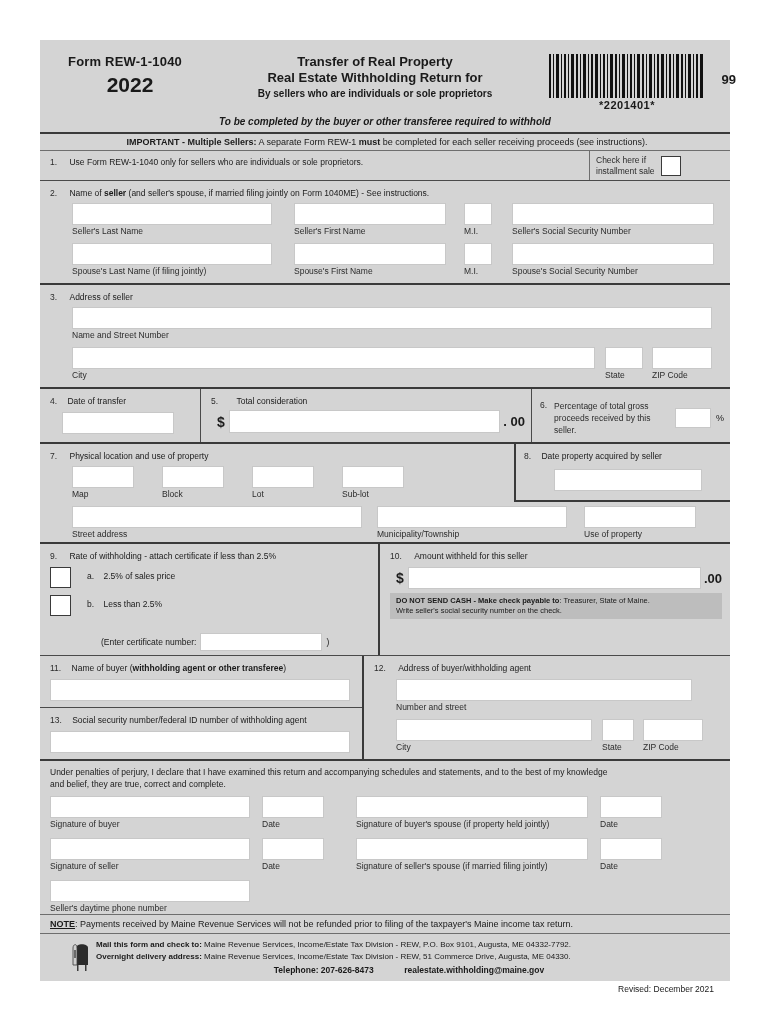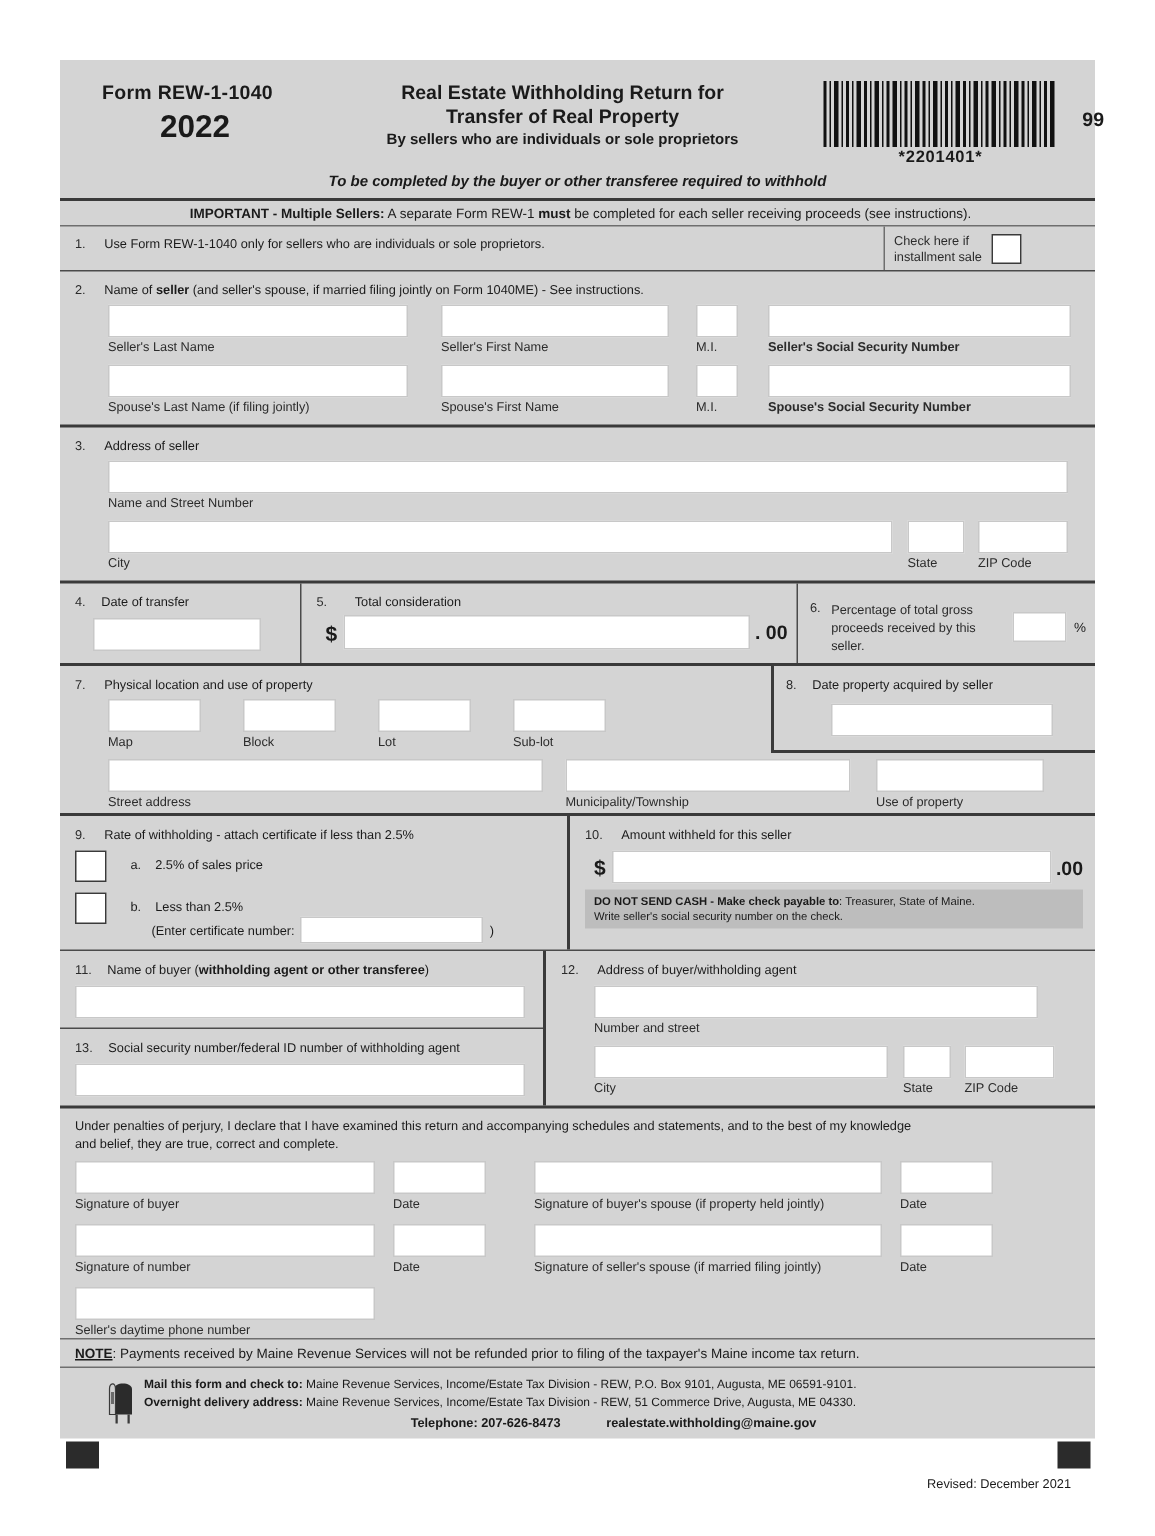--- a/index.html
+++ b/index.html
@@ -79,21 +79,21 @@
   .chk-sm { width: 18px; height: 18px; background: #fff; border: 1.5px solid #3a3a3a; flex: none;}
 
   
   .sec { padding: 4px 10px 6px 10px; }
   .sec-hd { font-size: 8.5px; padding: 3px 0 2px 0; }
   .ind { padding-left: 22px; }
   .namerow { display: flex; gap: 0; padding-top: 3px; }
   .nm-last { width: 200px; }
   .nm-first { width: 152px; margin-left: 22px; }
   .nm-mi { width: 28px; margin-left: 18px; }
-  .nm-ssn { width: 202px; margin-left: 20px; font-weight: bold; }
+  .nm-ssn { width: 202px; margin-left: 20px; }
   .fldtall { height: 22px; }
 
   
   .addr-full { width: 640px; }
   .addr-city { width: 523px; }
   .addr-state { width: 38px; margin-left: 10px; }
   .addr-zip { width: 60px; margin-left: 9px; }
 
   
   .r456 { display: flex; border-top: 2px solid #3a3a3a; border-bottom: 2px solid #3a3a3a; }
@@ -117,21 +117,21 @@
   .muni { width: 190px; margin-left: 15px; }
   .useof { width: 112px; margin-left: 17px; }
 
   
   .r910 { display: flex; border-top: 2px solid #3a3a3a; border-bottom: 1.5px solid #4a4a4a;}
   .c9 { width: 322px; border-right: 2px solid #3a3a3a; padding: 4px 6px 4px 10px; }
   .c10 { flex: 1; padding: 4px 8px 3px 10px; }
   .optrow { display: flex; align-items: flex-start; padding-top: 4px; }
   .chk-lg { width: 19px; height: 19px; background: #fff; border: 1.5px solid #3a3a3a; flex: none; }
   .optxt { padding-left: 16px; font-size: 8.5px; line-height: 12px; padding-top: 3px;}
-  .certrow { display: flex; align-items: center; padding-top: 1px;}
+  .certrow { display: flex; align-items: center; padding-top: 1px; margin-top: 22px;}
   .cert-fld { width: 122px; height: 18px; margin-left: 4px;}
   .wh-row { display: flex; align-items: center; padding: 4px 0 4px 0; }
   .wh-fld { flex: 1; height: 22px; }
   .cashband { background: #bdbdbd; padding: 3px 5px 3px 6px; font-size: 7.5px; line-height: 10px; }
 
   
   .r1113 { display: flex; border-bottom: 2px solid #3a3a3a;}
   .cleft { width: 322px; border-right: 2px solid #3a3a3a; }
   .c11 { padding: 4px 10px 6px 10px; border-bottom: 1.5px solid #4a4a4a; }
   .c13 { padding: 4px 10px 6px 10px; }
@@ -170,22 +170,22 @@
 <div class="regmark" id="reg-br"></div>
 
 <div class="page">
 
   <div class="hdr">
     <div class="hdr-left">
       <div class="hdr-formno">Form REW-1-1040</div>
       <div class="hdr-year">2022</div>
     </div>
     <div class="hdr-mid">
+      <div class="hdr-t1">Transfer of Real Property</div>
       <div class="hdr-t1">Real Estate Withholding Return for</div>
-      <div class="hdr-t1">Transfer of Real Property</div>
       <div class="hdr-t2">By sellers who are individuals or sole proprietors</div>
     </div>
     <div class="hdr-right">
       <svg class="barcode" viewBox="0 0 160 44" preserveAspectRatio="none">
         <g fill="#111">
           <rect x="2" y="0" width="2" height="44"></rect>
             <rect x="6" y="0" width="1" height="44"></rect>
           <rect x="9" y="0" width="3" height="44"></rect>
             <rect x="14" y="0" width="1" height="44"></rect>
           <rect x="17" y="0" width="2" height="44"></rect>
@@ -515,21 +515,21 @@
     </div>
     <div class="sg4">
       <div class="fld fldtall"></div>
       <div class="cap">Date</div>
     </div>
   </div>
 
   <div class="sigrow" style="padding-top:8px">
     <div class="sg1">
       <div class="fld fldtall"></div>
-      <div class="cap">Signature of number</div>
+      <div class="cap">Signature of seller</div>
     </div>
     <div class="sg2">
       <div class="fld fldtall"></div>
       <div class="cap">Date</div>
     </div>
     <div class="sg3">
       <div class="fld fldtall"></div>
       <div class="cap">Signature of seller's spouse (if married filing jointly)</div>
     </div>
     <div class="sg4">
@@ -551,21 +551,21 @@
     <div class="mailicon">
       <svg width="22" height="32" viewBox="0 0 22 32">
         <path d="M6 8 C6 3, 18 3, 18 8 L18 25 L6 25 Z" fill="#2b2b2b"></path>
         <path d="M3 8 C3 4, 7 3, 7 8 L7 25 L3 25 Z" fill="#cfcfcf" stroke="#3a3a3a" stroke-width="0.8"></path>
         <rect x="4" y="10" width="2" height="8" fill="#6a6a6a"></rect>
         <rect x="7" y="25" width="1.5" height="6" fill="#3a3a3a"></rect>
         <rect x="15" y="25" width="1.5" height="6" fill="#3a3a3a"></rect>
       </svg>
     </div>
     <div class="maillines">
-      <div><b>Mail this form and check to:</b><span> Maine Revenue Services, Income/Estate Tax Division - REW, P.O. Box 9101, Augusta, ME  06591-9101.</span></div>
+      <div><b>Mail this form and check to:</b><span> Maine Revenue Services, Income/Estate Tax Division - REW, P.O. Box 9101, Augusta, ME  04332-7792.</span></div>
       <div><b>Overnight delivery address:</b><span> Maine Revenue Services, Income/Estate Tax Division - REW, 51 Commerce Drive, Augusta, ME  04330.</span></div>
       <div class="telline">
         <span>Telephone: 207-626-8473</span>
         <span>realestate.withholding@maine.gov</span>
       </div>
     </div>
   </div>
 </div>
 
 <div style="position:absolute; left:40px; top:980px; width:690px;">

